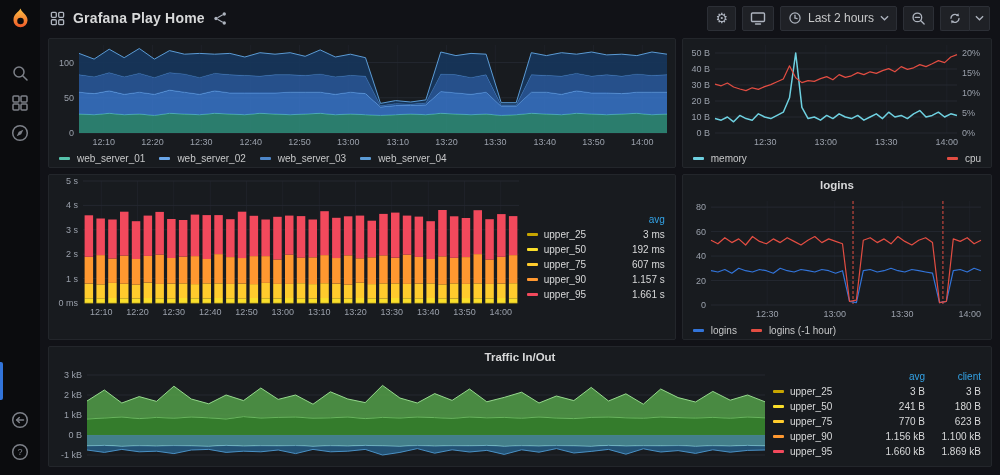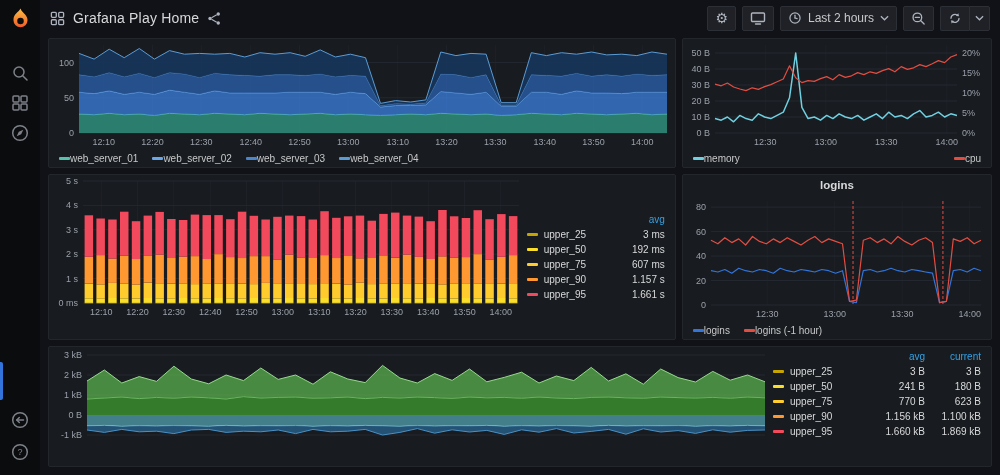--- a/index.html
+++ b/index.html
@@ -7,42 +7,42 @@
 body{background:#111217;color:#d8d9da;font-family:"Liberation Sans",sans-serif;overflow:hidden}
 .app{display:flex;width:1000px;height:475px}
 .sidebar{position:relative;width:40px;flex:0 0 40px;background:#0b0c0e;display:flex;flex-direction:column;align-items:center;padding:7px 0 8px}
 .logo{width:25px;height:25px;margin-bottom:26px;cursor:pointer}
 .side-icon{width:40px;height:30px;display:flex;align-items:center;justify-content:center;cursor:pointer;opacity:.92}
 .side-bottom{margin-top:auto;display:flex;flex-direction:column;align-items:center;gap:2px}
 .active-indicator{position:absolute;left:0;top:362px;width:3px;height:38px;background:#3274d9;border-radius:0 2px 2px 0}
 .main{flex:1;display:flex;flex-direction:column;min-width:0}
 .topbar{height:36px;flex:0 0 36px;display:flex;align-items:center;gap:8px;padding:0 10px}
 .hd-icon{display:flex;align-items:center;cursor:pointer}
-.topbar-title{font-size:14px;font-weight:normal;letter-spacing:.2px;cursor:pointer}
+.topbar-title{font-size:14px;font-weight:bold;letter-spacing:.2px;cursor:pointer}
 .toolbar{margin-left:auto;display:flex;align-items:center;gap:6px}
 .tb-btn{display:flex;align-items:center;gap:6px;height:25px;padding:0 7px;background:#1f2126;border:1px solid #2c2f36;border-radius:2px;color:#c7c8c9;font-size:12px;cursor:pointer;font-family:inherit}
 .tb-group{display:flex}
 .tb-group .tb-btn:first-child{border-radius:2px 0 0 2px;border-right:none}
 .tb-group .tb-btn:last-child{border-radius:0 2px 2px 0;padding:0 5px}
 .glyph{font-size:14px;line-height:1;color:#aeb4bf}
 .dashboard{flex:1;display:flex;flex-direction:column;gap:6px;padding:2px 8px 8px;min-height:0}
 .row{display:flex;gap:6px;min-height:0}
 .row1{flex:0 0 130px}
 .row2{flex:0 0 166px}
 .row3{flex:1}
 .panel{background:#181b1f;border:1px solid #23262b;border-radius:2px;display:flex;flex-direction:column;min-width:0;min-height:0;overflow:hidden}
 .wide{flex:2.03}
 .narrow{flex:1}
 .row3 .panel{flex:1}
 .panel-title{flex:0 0 20px;display:flex;align-items:center;justify-content:center;font-size:11.5px;font-weight:bold;color:#d8d9da;cursor:pointer}
 .panel-flex{flex:1;display:flex;min-height:0}
 .chart{flex:1;min-width:0;min-height:0}
 .legend-inline{flex:0 0 18px;display:flex;align-items:center;gap:14px;padding:0 10px;font-size:10px;color:#c7c8c9}
 .legend-split{justify-content:space-between}
-.il-item{display:flex;align-items:center;gap:0;cursor:pointer;white-space:nowrap}
+.il-item{display:flex;align-items:center;gap:7px;cursor:pointer;white-space:nowrap}
 .lg-marker{display:inline-block;width:11px;height:3px;border-radius:1px;flex:0 0 auto}
 .legend-table{font-size:10px;color:#d8d9da;padding:4px 10px 4px 0;display:flex;flex-direction:column}
 #ltable-pageload{width:148px;justify-content:center}
 #ltable-traffic{width:218px;padding-top:2px}
 .lt-row{display:flex;align-items:center;gap:6px;height:15px;cursor:pointer}
 .lt-fill{flex:1}
 .lt-col{width:50px;text-align:right}
 .lt-head .lt-col{color:#33a2e5}
 .lt-label{white-space:nowrap}
 svg{display:block}
@@ -580,20 +580,21 @@
               <span class="il-item">
                 <span class="lg-marker" style="background: rgb(226, 77, 66);"></span>
                 <span>logins (-1 hour)</span>
               </span>
             </div>
         </section>
       </div>
 
       <div class="row row3">
         <section class="panel">
+          <div class="panel-title">Traffic In/Out</div>
           <div class="panel-flex">
             <div class="chart" id="chart-traffic">
                 <svg width="724" height="99">
                   <line x1="38" x2="716" y1="88" y2="88" stroke="#242830"></line>
                   <text x="33" y="91" text-anchor="end" class="tick">-1 kB</text>
                   <line x1="38" x2="716" y1="68" y2="68" stroke="#242830"></line>
                   <text x="33" y="71" text-anchor="end" class="tick">0 B</text>
                   <line x1="38" x2="716" y1="48" y2="48" stroke="#242830"></line>
                   <text x="33" y="51" text-anchor="end" class="tick">1 kB</text>
                   <line x1="38" x2="716" y1="27.999999999999993" y2="27.999999999999993" stroke="#242830"></line>
@@ -607,21 +608,21 @@
                   <path d="M38.0,79.0 L 55.4,78.4 L 72.8,79.4 L 90.2,78.8 L 107.5,79.2 L 124.9,78.6 L 142.3,79.0 L 159.7,79.4 L 177.1,78.4 L 194.5,79.2 L 211.8,78.8 L 229.2,79.0 L 246.6,78.6 L 264.0,79.4 L 281.4,78.8 L 298.8,79.2 L 316.2,78.4 L 333.5,79.0 L 350.9,79.4 L 368.3,78.6 L 385.7,79.2 L 403.1,78.8 L 420.5,79.0 L 437.8,78.4 L 455.2,79.4 L 472.6,78.8 L 490.0,79.2 L 507.4,78.6 L 524.8,79.0 L 542.2,79.4 L 559.5,78.4 L 576.9,79.2 L 594.3,78.8 L 611.7,79.0 L 629.1,78.6 L 646.5,79.4 L 663.8,78.8 L 681.2,79.2 L 698.6,78.4 L 716.0,79.0 L 716.0,68.0 L 698.6,68.0 L 681.2,68.0 L 663.8,68.0 L 646.5,68.0 L 629.1,68.0 L 611.7,68.0 L 594.3,68.0 L 576.9,68.0 L 559.5,68.0 L 542.2,68.0 L 524.8,68.0 L 507.4,68.0 L 490.0,68.0 L 472.6,68.0 L 455.2,68.0 L 437.8,68.0 L 420.5,68.0 L 403.1,68.0 L 385.7,68.0 L 368.3,68.0 L 350.9,68.0 L 333.5,68.0 L 316.2,68.0 L 298.8,68.0 L 281.4,68.0 L 264.0,68.0 L 246.6,68.0 L 229.2,68.0 L 211.8,68.0 L 194.5,68.0 L 177.1,68.0 L 159.7,68.0 L 142.3,68.0 L 124.9,68.0 L 107.5,68.0 L 90.2,68.0 L 72.8,68.0 L 55.4,68.0 L 38.0,68.0 Z" fill="#5bb6c4" fill-opacity="0.65" stroke="none"></path>
                   <polyline points="38.0,79.0 55.4,78.4 72.8,79.4 90.2,78.8 107.5,79.2 124.9,78.6 142.3,79.0 159.7,79.4 177.1,78.4 194.5,79.2 211.8,78.8 229.2,79.0 246.6,78.6 264.0,79.4 281.4,78.8 298.8,79.2 316.2,78.4 333.5,79.0 350.9,79.4 368.3,78.6 385.7,79.2 403.1,78.8 420.5,79.0 437.8,78.4 455.2,79.4 472.6,78.8 490.0,79.2 507.4,78.6 524.8,79.0 542.2,79.4 559.5,78.4 576.9,79.2 594.3,78.8 611.7,79.0 629.1,78.6 646.5,79.4 663.8,78.8 681.2,79.2 698.6,78.4 716.0,79.0" fill="none" stroke="#8ed5de" stroke-width="1" stroke-linejoin="round"></polyline>
                   <path d="M38.0,83.0 L 55.4,85.4 L 72.8,82.4 L 90.2,84.8 L 107.5,84.2 L 124.9,86.6 L 142.3,83.0 L 159.7,82.4 L 177.1,85.4 L 194.5,84.2 L 211.8,84.8 L 229.2,83.0 L 246.6,86.6 L 264.0,82.4 L 281.4,84.8 L 298.8,84.2 L 316.2,82.4 L 333.5,88.0 L 350.9,85.4 L 368.3,81.6 L 385.7,86.2 L 403.1,82.8 L 420.5,85.0 L 437.8,83.4 L 455.2,87.4 L 472.6,82.8 L 490.0,85.2 L 507.4,81.6 L 524.8,86.0 L 542.2,84.4 L 559.5,82.4 L 576.9,87.2 L 594.3,81.8 L 611.7,85.0 L 629.1,83.6 L 646.5,86.4 L 663.8,82.8 L 681.2,85.2 L 698.6,83.4 L 716.0,83.0 L 716.0,79.0 L 698.6,78.4 L 681.2,79.2 L 663.8,78.8 L 646.5,79.4 L 629.1,78.6 L 611.7,79.0 L 594.3,78.8 L 576.9,79.2 L 559.5,78.4 L 542.2,79.4 L 524.8,79.0 L 507.4,78.6 L 490.0,79.2 L 472.6,78.8 L 455.2,79.4 L 437.8,78.4 L 420.5,79.0 L 403.1,78.8 L 385.7,79.2 L 368.3,78.6 L 350.9,79.4 L 333.5,79.0 L 316.2,78.4 L 298.8,79.2 L 281.4,78.8 L 264.0,79.4 L 246.6,78.6 L 229.2,79.0 L 211.8,78.8 L 194.5,79.2 L 177.1,78.4 L 159.7,79.4 L 142.3,79.0 L 124.9,78.6 L 107.5,79.2 L 90.2,78.8 L 72.8,79.4 L 55.4,78.4 L 38.0,79.0 Z" fill="#27608a" fill-opacity="0.8" stroke="none"></path>
                   <polyline points="38.0,83.0 55.4,85.4 72.8,82.4 90.2,84.8 107.5,84.2 124.9,86.6 142.3,83.0 159.7,82.4 177.1,85.4 194.5,84.2 211.8,84.8 229.2,83.0 246.6,86.6 264.0,82.4 281.4,84.8 298.8,84.2 316.2,82.4 333.5,88.0 350.9,85.4 368.3,81.6 385.7,86.2 403.1,82.8 420.5,85.0 437.8,83.4 455.2,87.4 472.6,82.8 490.0,85.2 507.4,81.6 524.8,86.0 542.2,84.4 559.5,82.4 576.9,87.2 594.3,81.8 611.7,85.0 629.1,83.6 646.5,86.4 663.8,82.8 681.2,85.2 698.6,83.4 716.0,83.0" fill="none" stroke="#4a90c4" stroke-width="1" stroke-linejoin="round"></polyline>
                 </svg>
               </div>
             <div class="legend-table" id="ltable-traffic">
                 <div class="lt-row lt-head">
                   <span class="lt-fill"></span>
                   <span class="lt-col">avg</span>
-                  <span class="lt-col">current</span>
+                  <span class="lt-col">client</span>
                 </div>
                 <div class="lt-row">
                   <span class="lg-marker" style="background: rgb(199, 165, 0);"></span>
                   <span class="lt-label">upper_25</span>
                   <span class="lt-fill"></span>
                   <span class="lt-col lt-val">3 B</span>
                   <span class="lt-col lt-val">3 B</span>
                 </div>
                 <div class="lt-row">
                   <span class="lg-marker" style="background: rgb(250, 222, 42);"></span>

